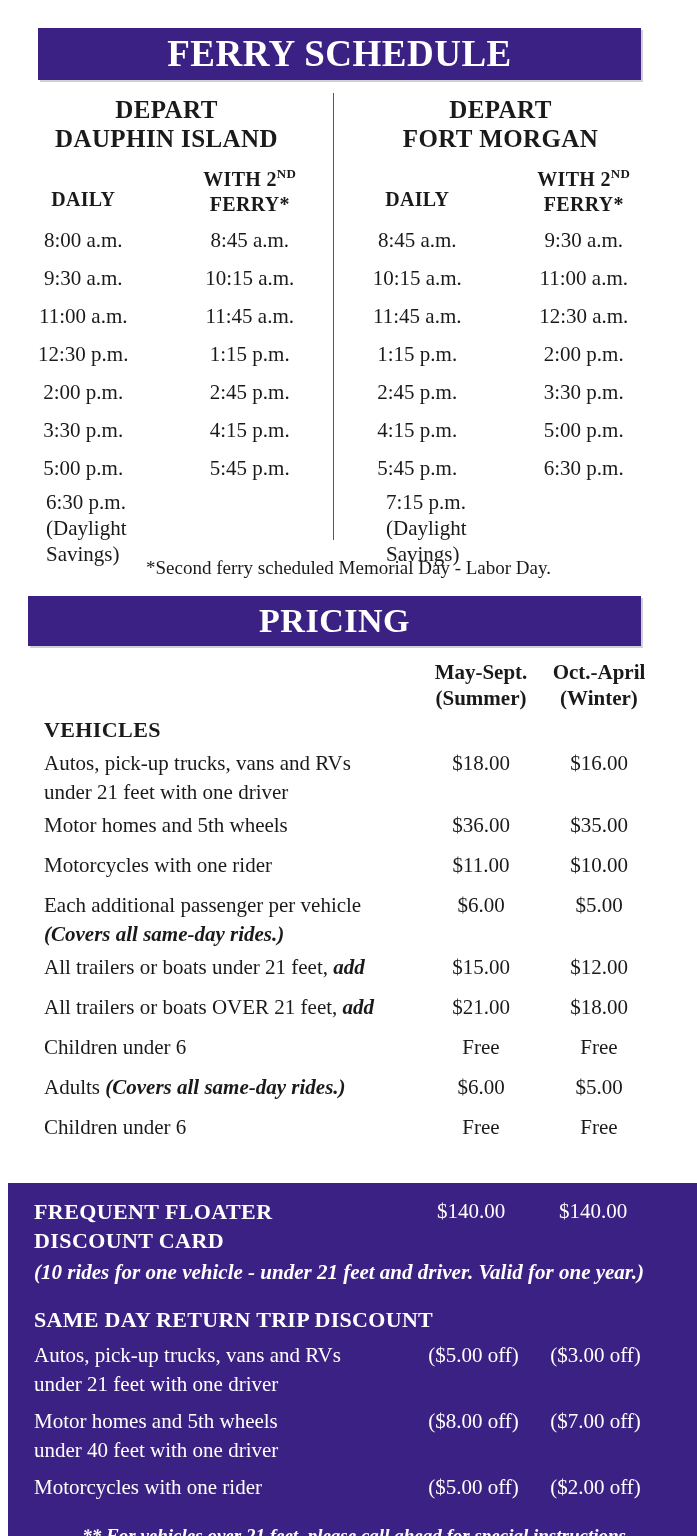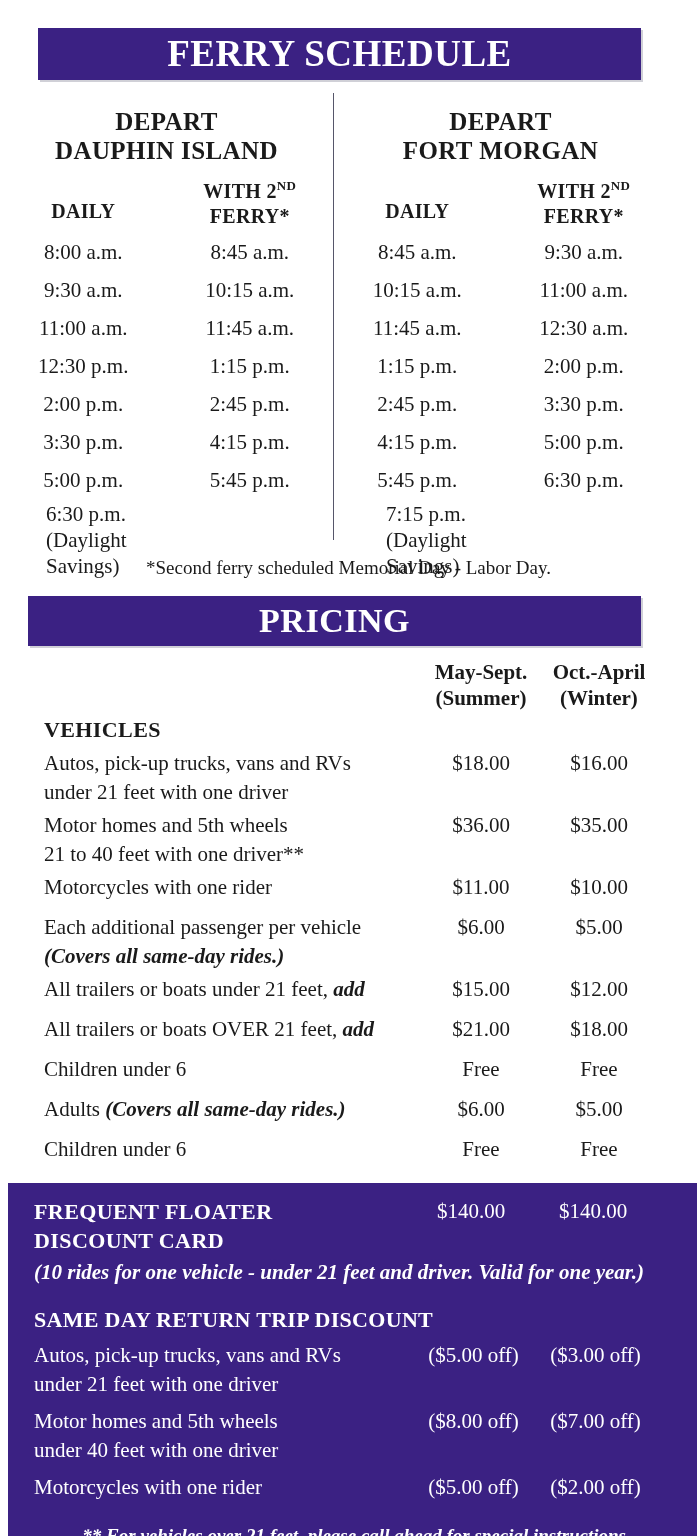--- a/index.html
+++ b/index.html
@@ -55,21 +55,21 @@
   #schedule-divider {
     position: absolute;
     left: 333px;
     top: 3px;
     width: 1px;
     height: 447px;
     background: #56566a;
   }
   .sched-side {
     position: absolute;
-    top: 12px;
+    top: 0;
     width: 333px;
   }
   #side-dauphin { left: 0; }
   #side-fortmorgan { left: 334px; }
 
   .depart-head {
     text-align: center;
     font-size: 25px;
     font-weight: bold;
     line-height: 29px;
@@ -387,21 +387,20 @@
         <div class="price-desc">
           <div>Autos, pick-up trucks, vans and RVs</div>
           <div>under 21 feet with one driver</div>
         </div>
         <div class="price-val val-summer">$18.00</div>
         <div class="price-val val-winter">$16.00</div>
       </div>
       <div class="price-row">
         <div class="price-desc">
           <div>Motor homes and 5th wheels</div>
-          <div>21 to 40 feet with one driver**</div>
         </div>
         <div class="price-val val-summer">$36.00</div>
         <div class="price-val val-winter">$35.00</div>
       </div>
       <div class="price-row">
         <div class="price-desc">
           <div>Motorcycles with one rider</div>
         </div>
         <div class="price-val val-summer">$11.00</div>
         <div class="price-val val-winter">$10.00</div>

